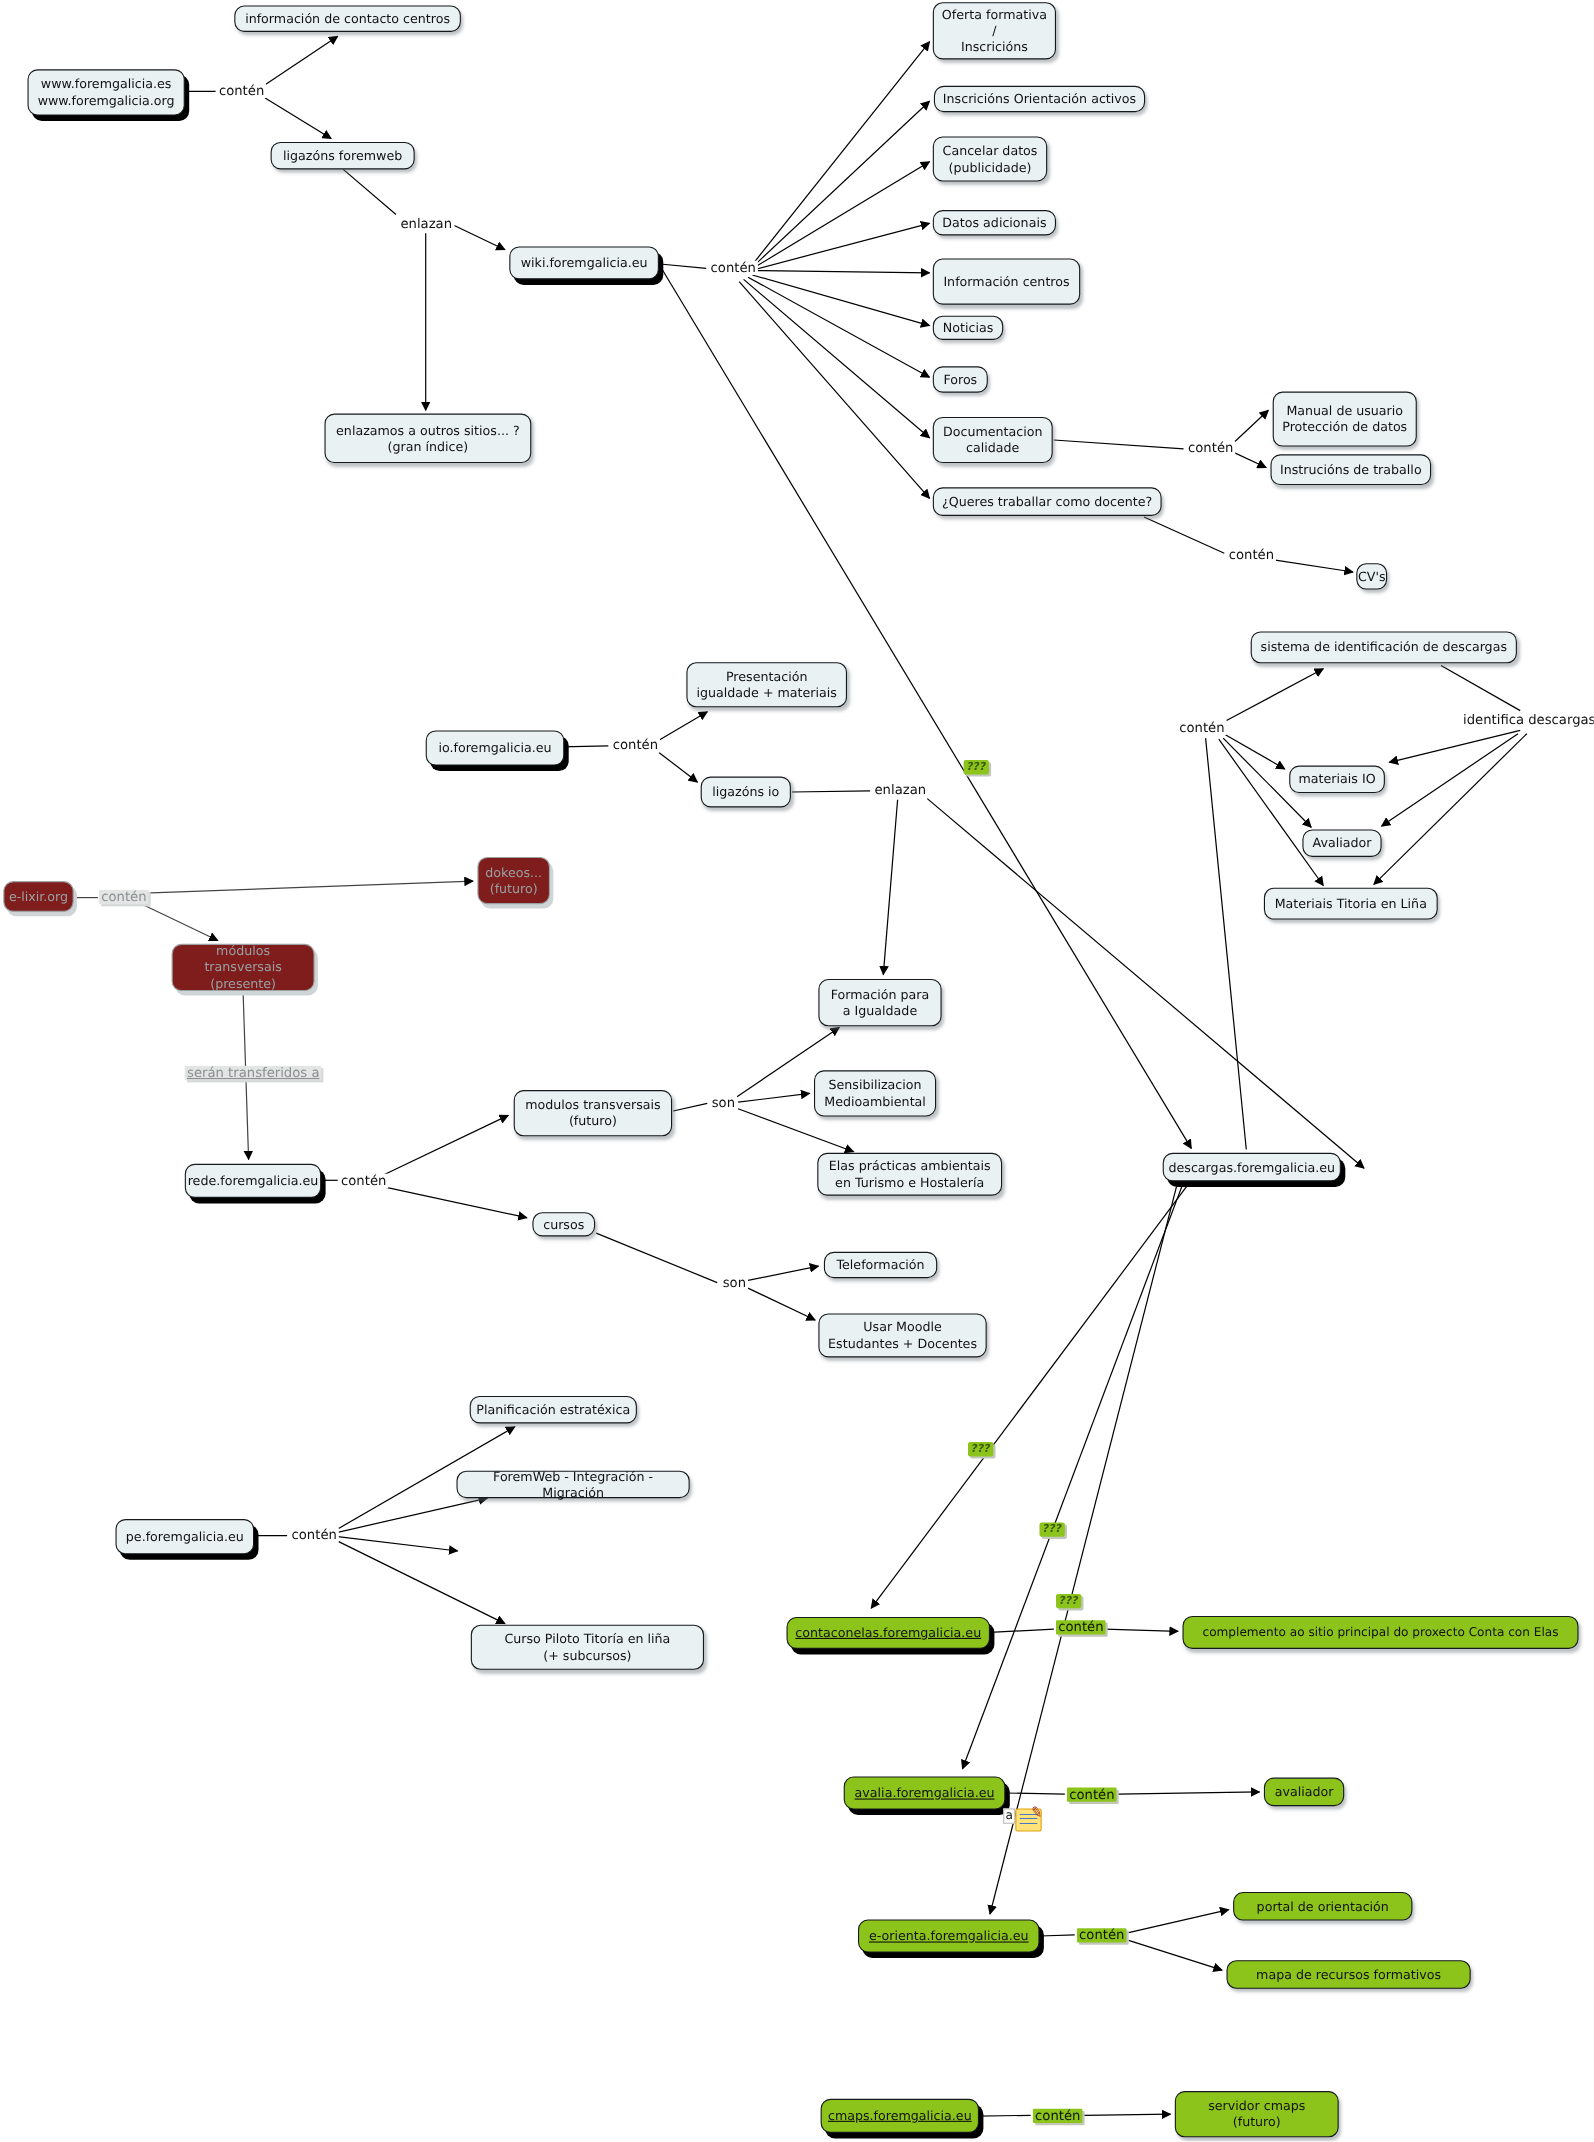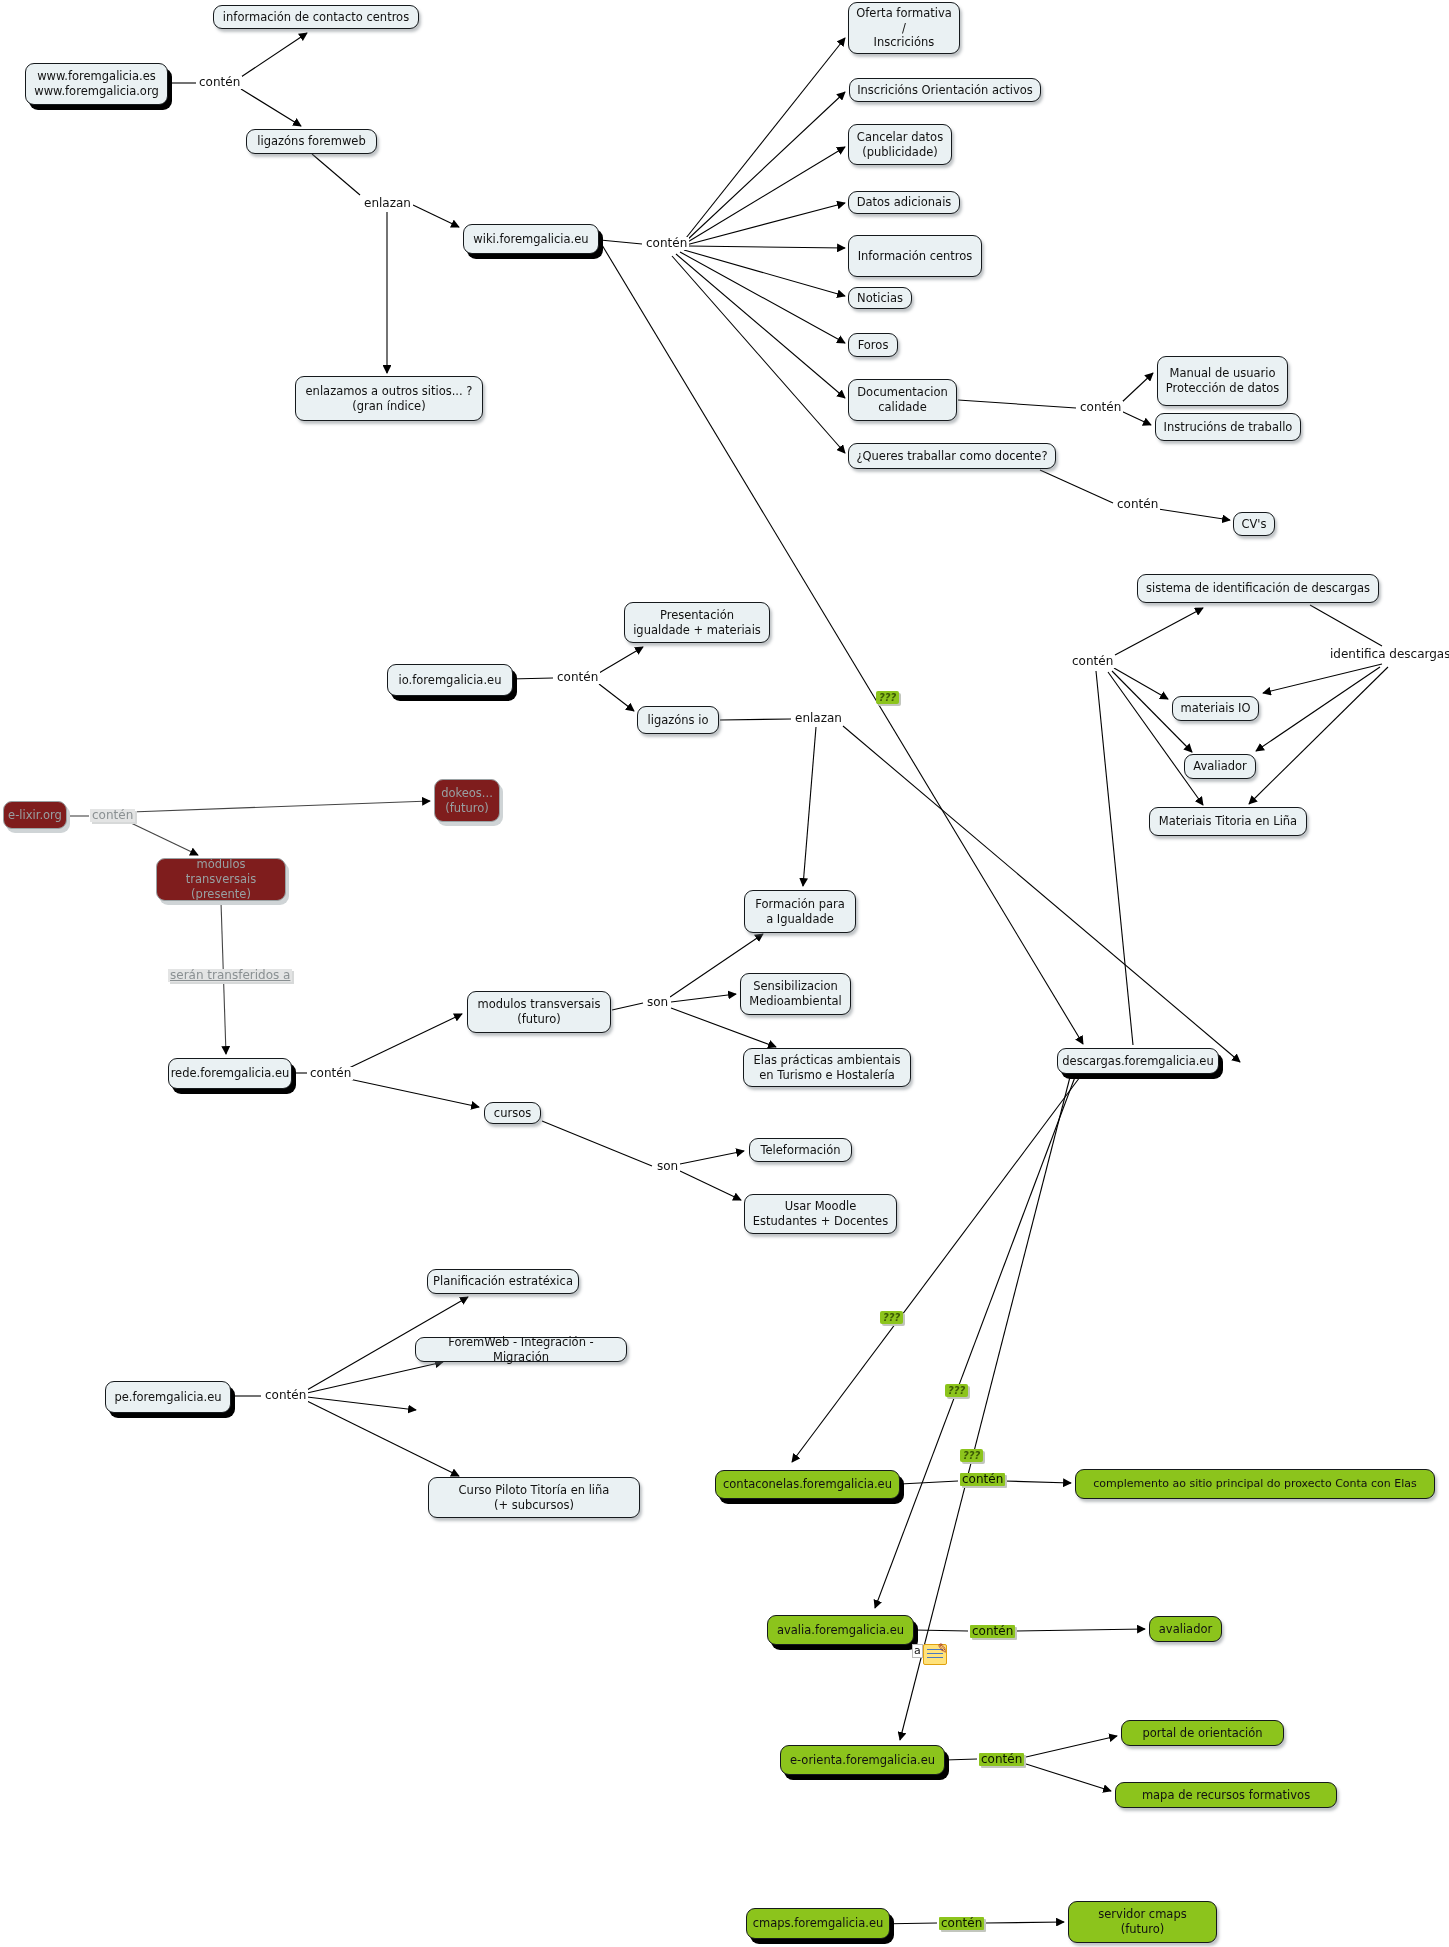--- a/index.html
+++ b/index.html
@@ -6,21 +6,21 @@
   .canvas{position:relative;width:1449px;height:1947px;background:#fff;
           font-family:"DejaVu Sans", sans-serif;overflow:hidden;}
   svg.wires{position:absolute;left:0;top:0;z-index:1;}
   .node{position:absolute;z-index:2;box-sizing:border-box;display:flex;align-items:center;justify-content:center;
         text-align:center;white-space:pre-line;background:#eaf1f3;border:1px solid #15191c;border-radius:9px;
         font-size:11.5px;line-height:1.28;color:#111;padding:1px 4px;
         box-shadow:2px 3px 3px rgba(110,120,126,.45);}
   .node.main{box-shadow:4px 5px 0 0 #000;}
   .node.gray{color:#98a0a2;border-color:#9aa2a4;background:#7f1d1d;box-shadow:3px 4px 0 0 #cfd4d6;}
   .node.green{background:#8cc41c;border-color:#15191c;}
-  .node.green.main{box-shadow:4px 5px 0 0 #000;}
+  .node.green.main{box-shadow:4px 5px 0 0 #000;text-decoration:underline;}
   .proxectos{position:absolute;z-index:3;box-sizing:border-box;display:flex;align-items:center;justify-content:center;
         background:#8cc41c;border:1px solid #15191c;border-radius:14px;color:#7f8183;font-size:27px;
         box-shadow:5px 6px 5px rgba(110,120,126,.55);}
   .elabel{position:absolute;z-index:2;font-size:12px;color:#111;background:#fff;padding:0 2px;white-space:nowrap;line-height:1.1;}
   .elabel.graybg{background:#e3e4e4;color:#8a9092;box-shadow:2px 2px 0 #d7d9d9;}
   .elabel.u{text-decoration:underline;}
   .elabel.greenbg{background:#8cc41c;color:#0c1401;box-shadow:2px 2px 0 #c2c6bd;border-radius:1px;}
   .qmark{position:absolute;z-index:2;font-size:10px;font-weight:bold;font-style:italic;background:#8cc41c;color:#3c5a05;
         padding:0 3px;border-radius:2px;box-shadow:2px 2px 0 #c2c6bd;line-height:1.3;}
   .notewrap{position:absolute;z-index:4;display:flex;align-items:flex-start;}
@@ -150,21 +150,21 @@
   <div class="node" style="left:848px;top:191px;width:112px;height:23px">Datos adicionais</div>
   <div class="node" style="left:848px;top:235px;width:134px;height:42px">Información centros</div>
   <div class="node" style="left:848px;top:287px;width:64px;height:22px">Noticias</div>
   <div class="node" style="left:848px;top:333px;width:50px;height:24px">Foros</div>
   <div class="node" style="left:848px;top:379px;width:109px;height:42px">Documentacion
 calidade</div>
   <div class="node" style="left:848px;top:443px;width:208px;height:26px">¿Queres traballar como docente?</div>
   <div class="node" style="left:1157px;top:356px;width:131px;height:50px">Manual de usuario
 Protección de datos</div>
   <div class="node" style="left:1155px;top:413px;width:146px;height:28px">Instrucións de traballo</div>
-  <div class="node" style="left:1233px;top:512px;width:42px;height:24px">CV's</div>
+  <div class="node" style="left:1233px;top:512px;width:28px;height:24px">CV's</div>
   <div class="node" style="left:1137px;top:574px;width:242px;height:29px">sistema de identificación de descargas</div>
   <div class="node" style="left:1172px;top:696px;width:87px;height:25px">materiais IO</div>
   <div class="node" style="left:1184px;top:754px;width:72px;height:25px">Avaliador</div>
   <div class="node" style="left:1149px;top:807px;width:158px;height:29px">Materiais Titoria en Liña</div>
   <div class="node" style="left:624px;top:602px;width:146px;height:41px">Presentación
 igualdade + materiais</div>
   <div class="node main" style="left:387px;top:664px;width:126px;height:32px">io.foremgalicia.eu</div>
   <div class="node" style="left:637px;top:706px;width:82px;height:28px">ligazóns io</div>
   <div class="node gray" style="left:3px;top:801px;width:64px;height:28px">e-lixir.org</div>
   <div class="node gray" style="left:434px;top:779px;width:66px;height:43px">dokeos...

